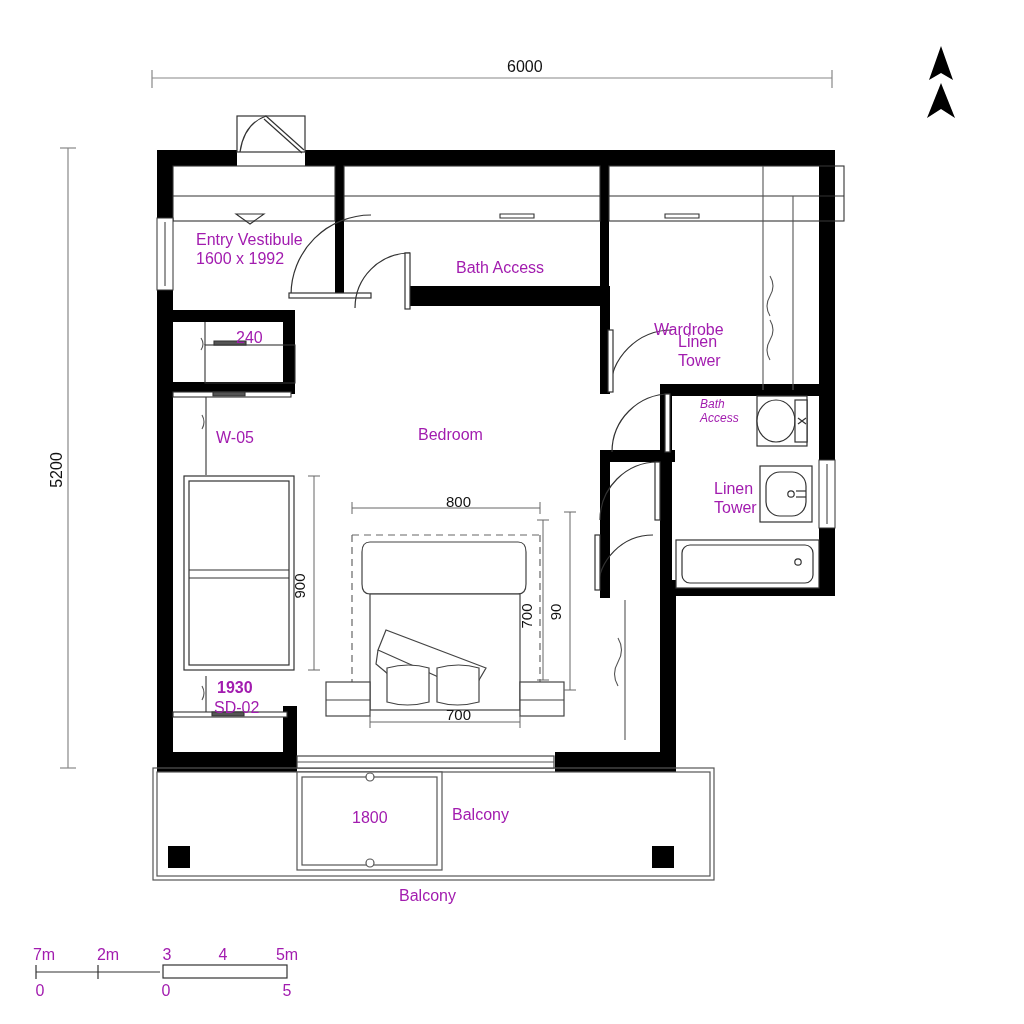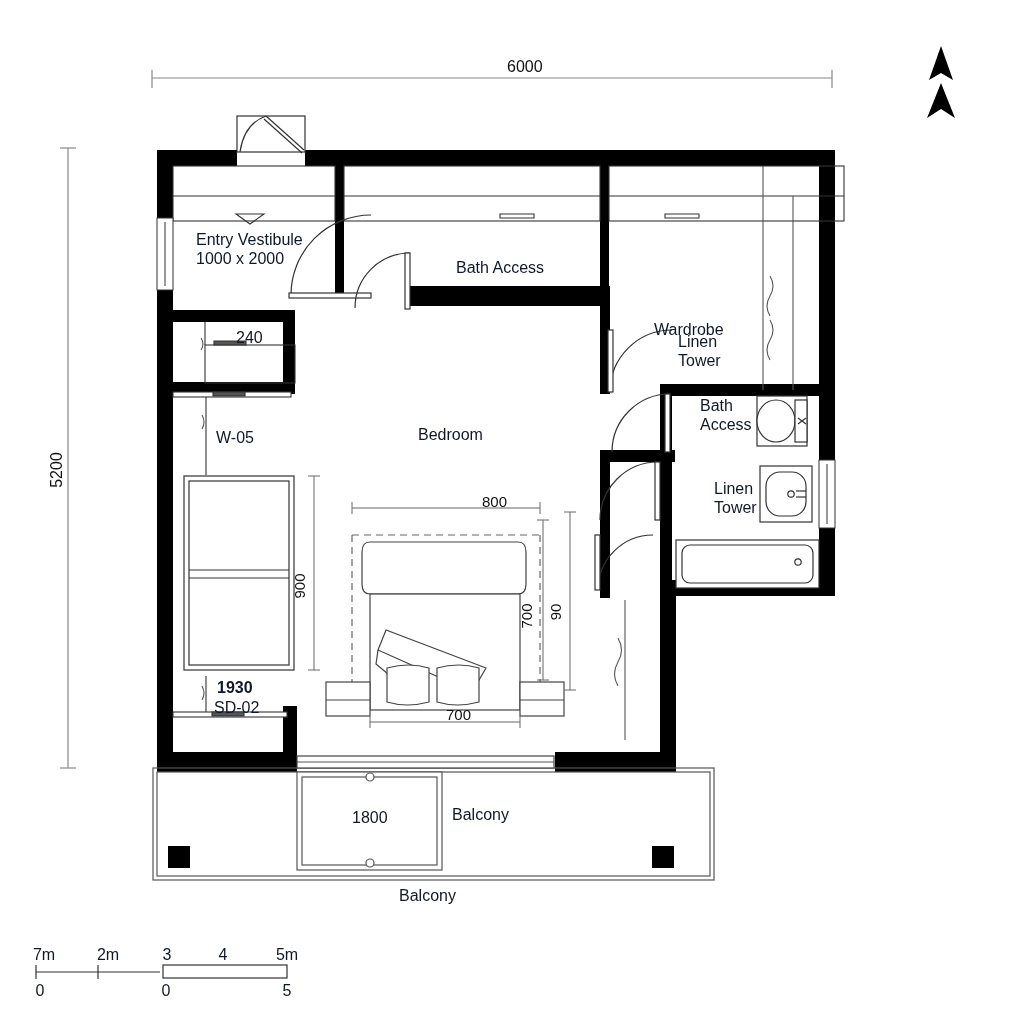--- a/index.html
+++ b/index.html
@@ -1,20 +1,20 @@
 <!DOCTYPE html>
 <html><head>
 <meta charset="utf-8">
 <title>Floor Plan</title>
 <style>
   html,body{margin:0;padding:0;background:#ffffff;}
   body{width:1024px;height:1024px;position:relative;overflow:hidden;
        font-family:"Liberation Sans","DejaVu Sans",sans-serif;color:#111;}
   #plan{position:absolute;left:0;top:0;width:1024px;height:1024px;}
-  .lbl{position:absolute;white-space:pre;line-height:1.18;color:#0f172a;}
+  .lbl{position:absolute;white-space:pre;line-height:1.18;color:#a21caf;}
   .lbl.c{transform:translateX(-50%);}
   .dim{position:absolute;white-space:pre;color:#111;font-size:15px;}
   .vert{transform-origin:0 0;}
 </style>
 </head>
 <body>
 
 <svg id="plan" viewBox="0 0 1024 1024">
 
   <g stroke="#888" stroke-width="1.2" fill="none">
@@ -255,48 +255,48 @@
     <rect x="163" y="965" width="124" height="13" fill="#fff"></rect>
   </g>
 </svg>
 
 <div>
 
   <div class="dim" style="left:471px;top:58px;font-size:16px;margin-left:36px;">6000</div>
   <div class="dim vert" style="left:66px;top:470px;font-size:16px;transform:rotate(-90deg) translate(-50%,-100%);">5200</div>
 
   <div class="lbl" style="left:196px;top:231px;font-size:16px;">Entry Vestibule</div>
-  <div class="lbl" style="left:196px;top:250px;font-size:16px;">1000 x 2000</div>
+  <div class="lbl" style="left:196px;top:250px;font-size:16px;">1600 x 1992</div>
 
   <div class="lbl" style="left:456px;top:259px;font-size:16px;">Bath Access</div>
 
   <div class="lbl" style="left:654px;top:278px;font-size:16px;margin-top:43px;">Wardrobe</div>
 
   <div class="lbl" style="left:678px;top:333px;font-size:16px;">Linen
 Tower</div>
 
-  <div class="lbl" style="left:700px;top:397px;font-size:16px;">Bath
+  <div class="lbl" style="left:700px;top:397px;font-size:12px;font-style:italic;">Bath
 Access</div>
 
   <div class="lbl" style="left:714px;top:480px;font-size:16px;">Linen
 Tower</div>
 
   <div class="lbl" style="left:418px;top:426px;font-size:16px;text-align:center;">Bedroom</div>
 
   <div class="lbl" style="left:452px;top:806px;font-size:16px;">Balcony</div>
 
   <div class="lbl" style="left:399px;top:887px;font-size:16px;">Balcony</div>
 
   <div class="lbl" style="left:236px;top:329px;font-size:16px;">240</div>
   <div class="lbl" style="left:216px;top:429px;font-size:16px;">W-05</div>
   <div class="lbl" style="left:217px;top:679px;font-size:16px;font-weight:bold;">1930</div>
   <div class="lbl" style="left:214px;top:699px;font-size:16px;">SD-02</div>
   <div class="lbl" style="left:352px;top:809px;font-size:16px;text-align:right;">1800</div>
 
-  <div class="dim c" style="left:446px;top:493px;margin-left:36px;">800</div>
+  <div class="dim c" style="left:446px;top:493px;">800</div>
   <div class="dim vert" style="left:308px;top:586px;transform:rotate(-90deg) translate(-50%,-100%);">900</div>
   <div class="dim vert" style="left:535px;top:616px;transform:rotate(-90deg) translate(-50%,-100%);">700</div>
   <div class="dim vert" style="left:564px;top:612px;transform:rotate(-90deg) translate(-50%,-100%);">90</div>
   <div class="dim c" style="left:446px;top:706px;">700</div>
 
   <div class="lbl c" style="left:44px;top:946px;font-size:16px;">7m</div>
   <div class="lbl c" style="left:108px;top:946px;font-size:16px;">2m</div>
   <div class="lbl c" style="left:167px;top:946px;font-size:16px;">3</div>
   <div class="lbl c" style="left:223px;top:946px;font-size:16px;">4</div>
   <div class="lbl c" style="left:287px;top:946px;font-size:16px;">5m</div>

